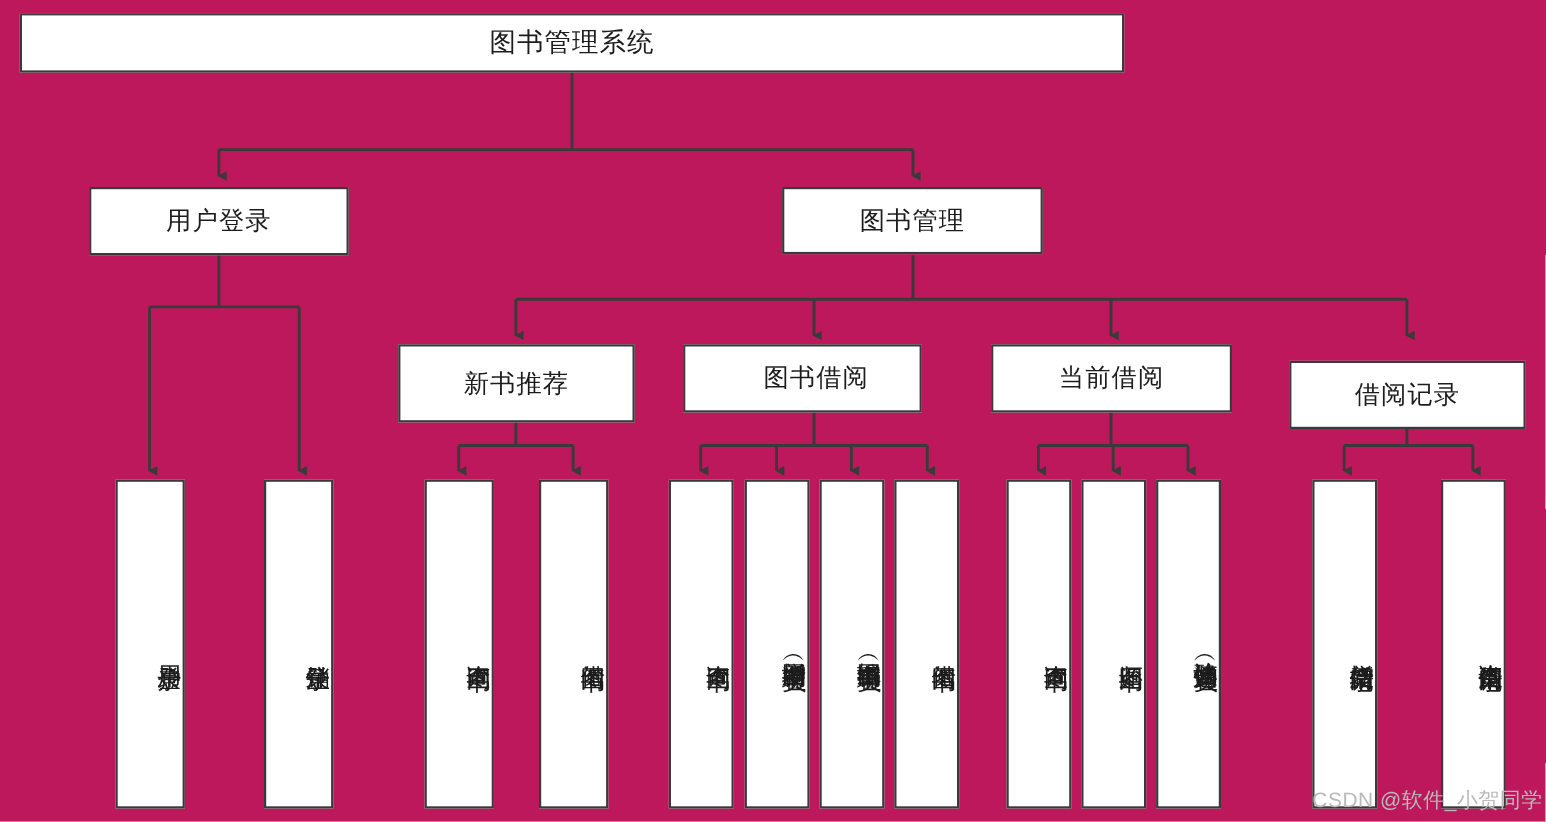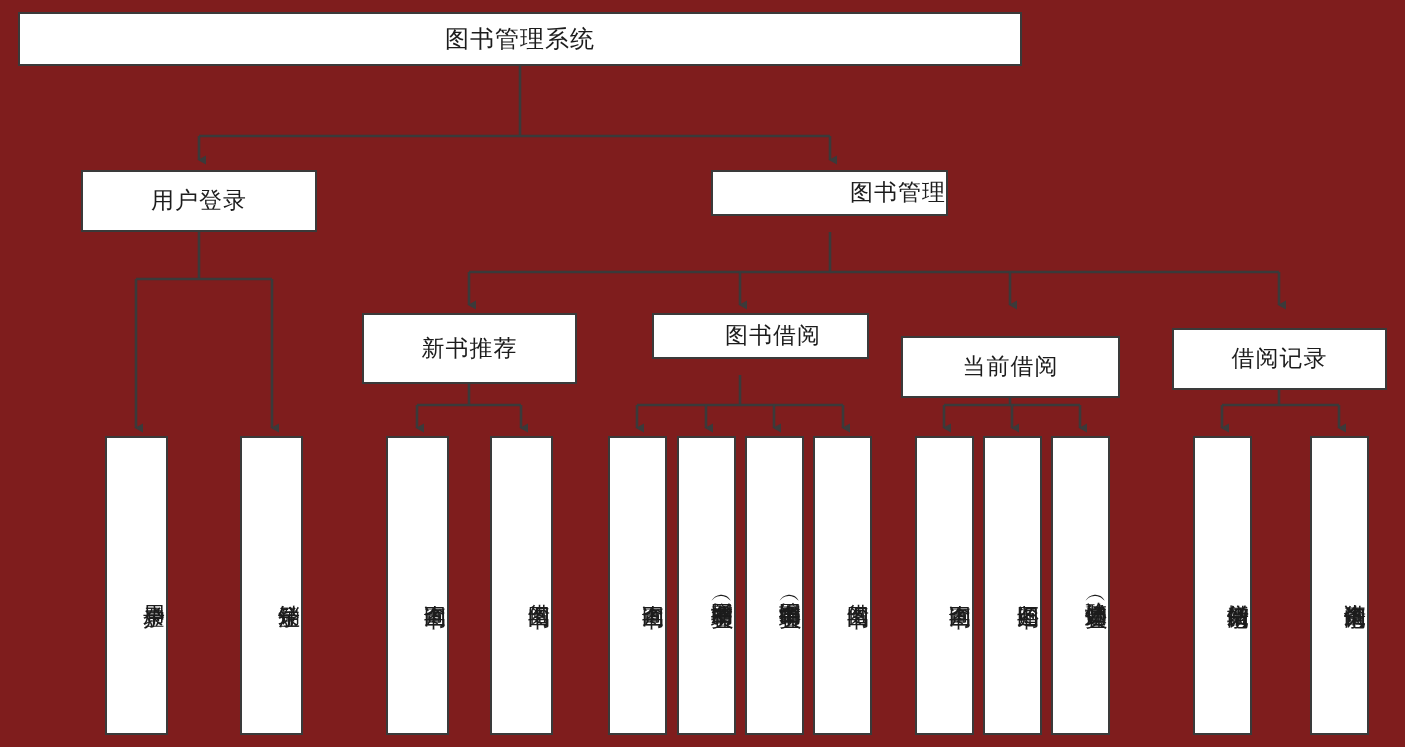--- a/index.html
+++ b/index.html
@@ -8,21 +8,21 @@
     background: #ffffff;
   }
   body {
     font-family: "Liberation Sans", "DejaVu Sans", sans-serif;
     color: #1c1c1c;
   }
   #canvas {
     position: relative;
     width: 1405px;
     height: 747px;
-    background: #7f1d1d;
+    background: #be185d;
     overflow: hidden;
   }
   svg.wires {
     position: absolute;
     left: 0;
     top: 0;
     width: 1405px;
     height: 747px;
     pointer-events: none;
   }
@@ -123,31 +123,31 @@
     </g>
   </svg>
 
   <div class="node h root" style="left:18px; top:12px; width:1004px; height:54px;">
     <span>图书管理系统</span>
   </div>
 
   <div class="node h" style="left:81px; top:170px; width:236px; height:62px;">
     <span>用户登录</span>
   </div>
-  <div class="node h" style="left:711px; top:170px; width:237px; height:46px;justify-content:flex-end;">
+  <div class="node h" style="left:711px; top:170px; width:237px; height:61px;">
     <span>图书管理</span>
   </div>
 
   <div class="node h" style="left:362px; top:313px; width:215px; height:71px;">
     <span>新书推荐</span>
   </div>
-  <div class="node h" style="left:652px; top:313px; width:217px; height:46px;padding-left:25px;">
+  <div class="node h" style="left:621px; top:313px; width:217px; height:62px;padding-left:25px;">
     <span>图书借阅</span>
   </div>
-  <div class="node h" style="left:901px; top:313px; width:219px; height:62px;margin-top:23px;">
+  <div class="node h" style="left:901px; top:313px; width:219px; height:62px;">
     <span>当前借阅</span>
   </div>
   <div class="node h" style="left:1172px; top:328px; width:215px; height:62px;">
     <span>借阅记录</span>
   </div>
 
   <div class="node v" style="left:105px; top:436px; width:63px; height:299px;">
     <span class="vtext">用户登录</span>
   </div>
   <div class="node v" style="left:240px; top:436px; width:63px; height:299px;">
@@ -184,14 +184,15 @@
     <span class="vtext">确认归还（管理员）</span>
   </div>
 
   <div class="node v" style="left:1193px; top:436px; width:59px; height:299px;">
     <span class="vtext">新增借阅记录</span>
   </div>
   <div class="node v" style="left:1310px; top:436px; width:59px; height:299px;">
     <span class="vtext">查询借阅记录</span>
   </div>
 
+  <div class="watermark" style="left:1193px; top:715px;">CSDN @软件_小贺同学</div>
 
 </div>
 
 </body></html>

